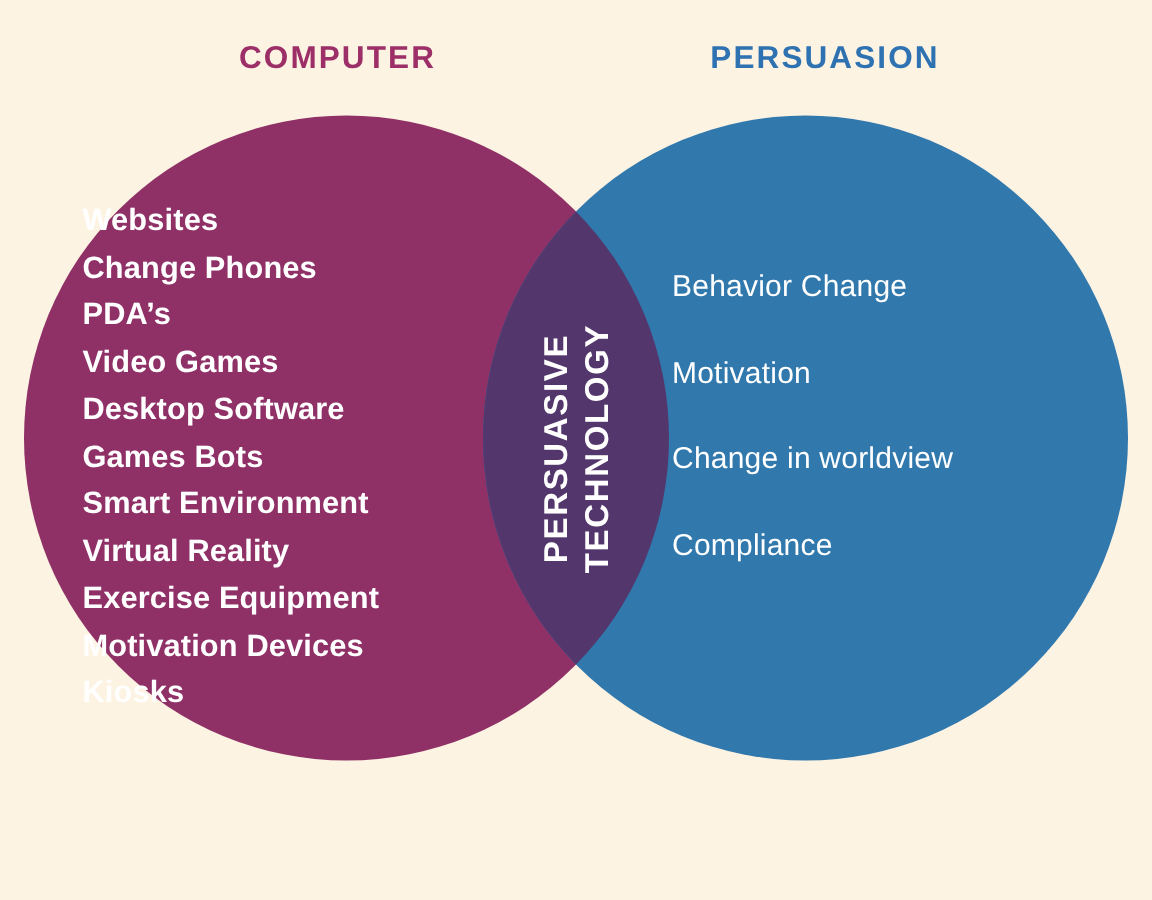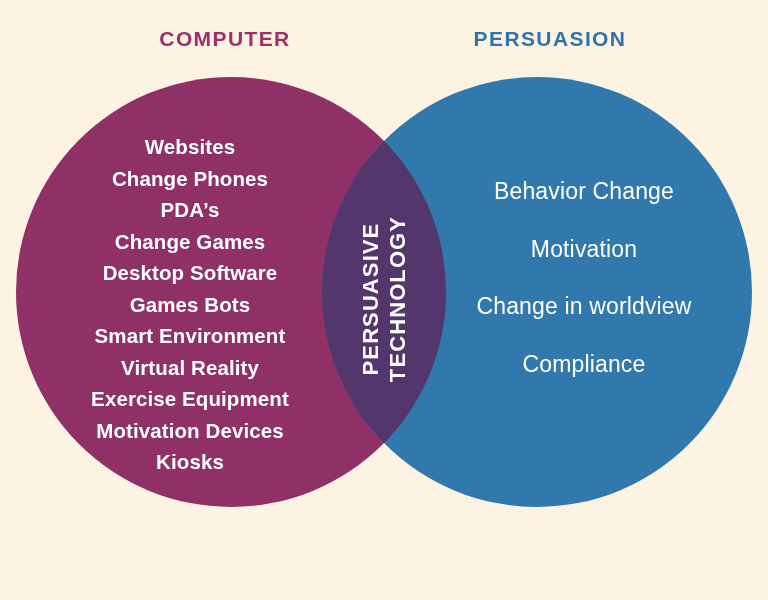--- a/index.html
+++ b/index.html
@@ -50,38 +50,38 @@
     top: 0;
     width: 768px;
     height: 600px;
     display: block;
   }
 
   
   .list {
     position: absolute;
     color: #ffffff;
-    text-align: center;
+    text-align: left;
     white-space: nowrap;
     pointer-events: none;
   }
   #list-left {
     left: 55px;
     top: 131px;
     width: 270px;
     font-size: 20.5px;
     line-height: 31.5px;
     font-weight: bold;
     letter-spacing: 0.1px;
   }
   #list-right {
     left: 448px;
     top: 163px;
     width: 272px;
-    font-size: 23px;
+    font-size: 20px;
     line-height: 57.5px;
     letter-spacing: 0.15px;
   }
   .list .item {
     display: block;
   }
 
   
   #center-label {
     position: absolute;
@@ -126,21 +126,21 @@
     </g>
   </svg>
 
   <div class="title" id="title-left">COMPUTER</div>
   <div class="title" id="title-right">PERSUASION</div>
 
   <div class="list" id="list-left">
     <span class="item">Websites</span>
     <span class="item">Change Phones</span>
     <span class="item">PDA’s</span>
-    <span class="item">Change Games</span>
+    <span class="item">Video Games</span>
     <span class="item">Desktop Software</span>
     <span class="item">Games Bots</span>
     <span class="item">Smart Environment</span>
     <span class="item">Virtual Reality</span>
     <span class="item">Exercise Equipment</span>
     <span class="item">Motivation Devices</span>
     <span class="item">Kiosks</span>
   </div>
 
   <div class="list" id="list-right">

